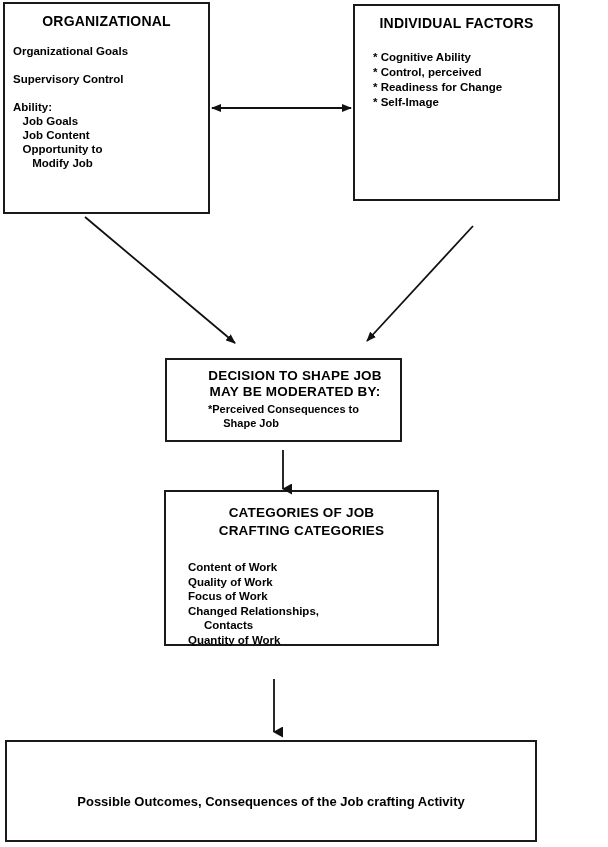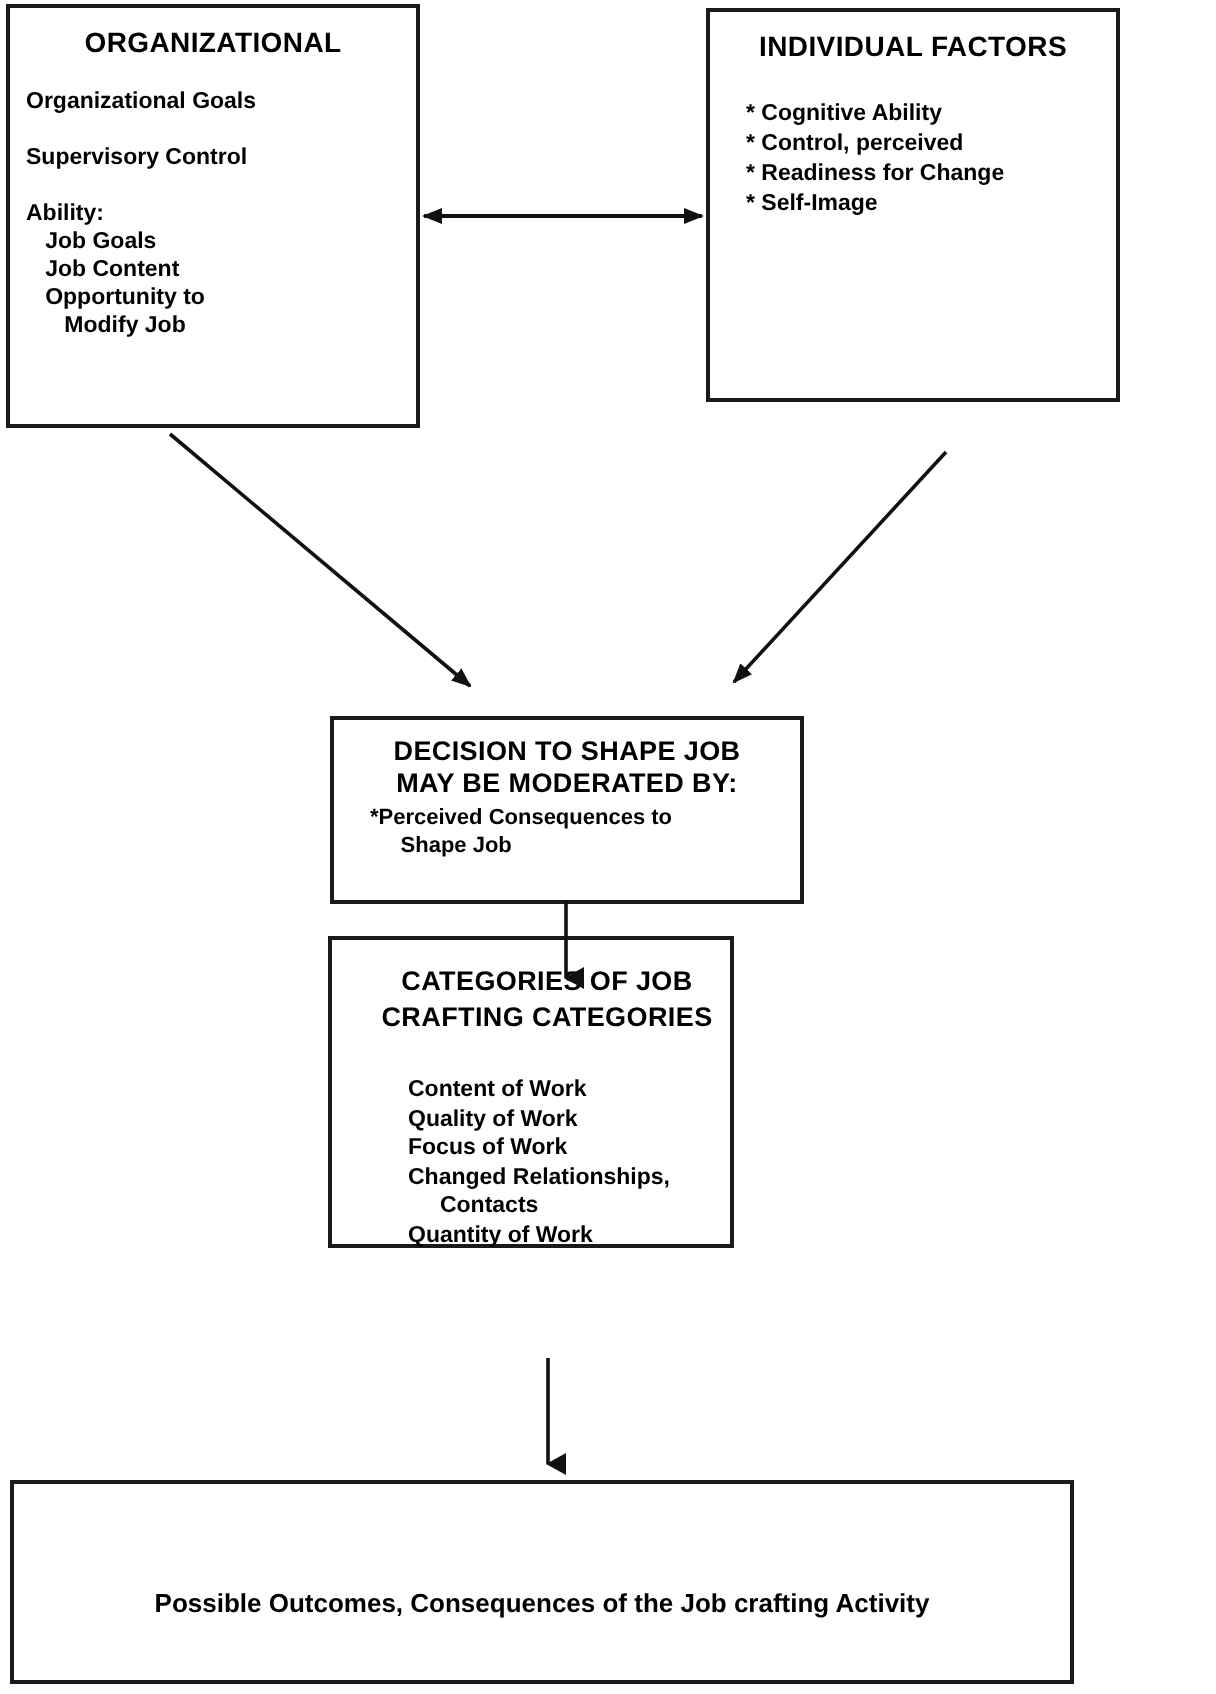--- a/index.html
+++ b/index.html
@@ -74,40 +74,40 @@
   #box-individual .box-body {
     margin: 18px 0 0 18px;
     line-height: 15px;
   }
 
   
   #box-decision {
     left: 165px;
     top: 358px;
     width: 237px;
-    height: 94px;
+    height: 84px;
+    padding-left: 23px;
   }
   #box-decision .box-title {
     margin: 8px 4px 0 4px;
     font-size: 13.5px;
     line-height: 16px;
   }
   #box-decision .box-body {
     margin: 3px 0 0 18px;
     font-size: 11px;
     line-height: 13.5px;
   }
 
   
   #box-categories {
     left: 164px;
-    top: 468px;
-    width: 203px;
+    top: 490px;
+    width: 275px;
     height: 156px;
-    padding-left: 16px;
   }
   #box-categories .box-title {
     margin: 12px 6px 0 6px;
     font-size: 13.5px;
     line-height: 18px;
   }
   #box-categories .box-body {
     margin: 20px 0 0 22px;
     line-height: 14.5px;
   }

